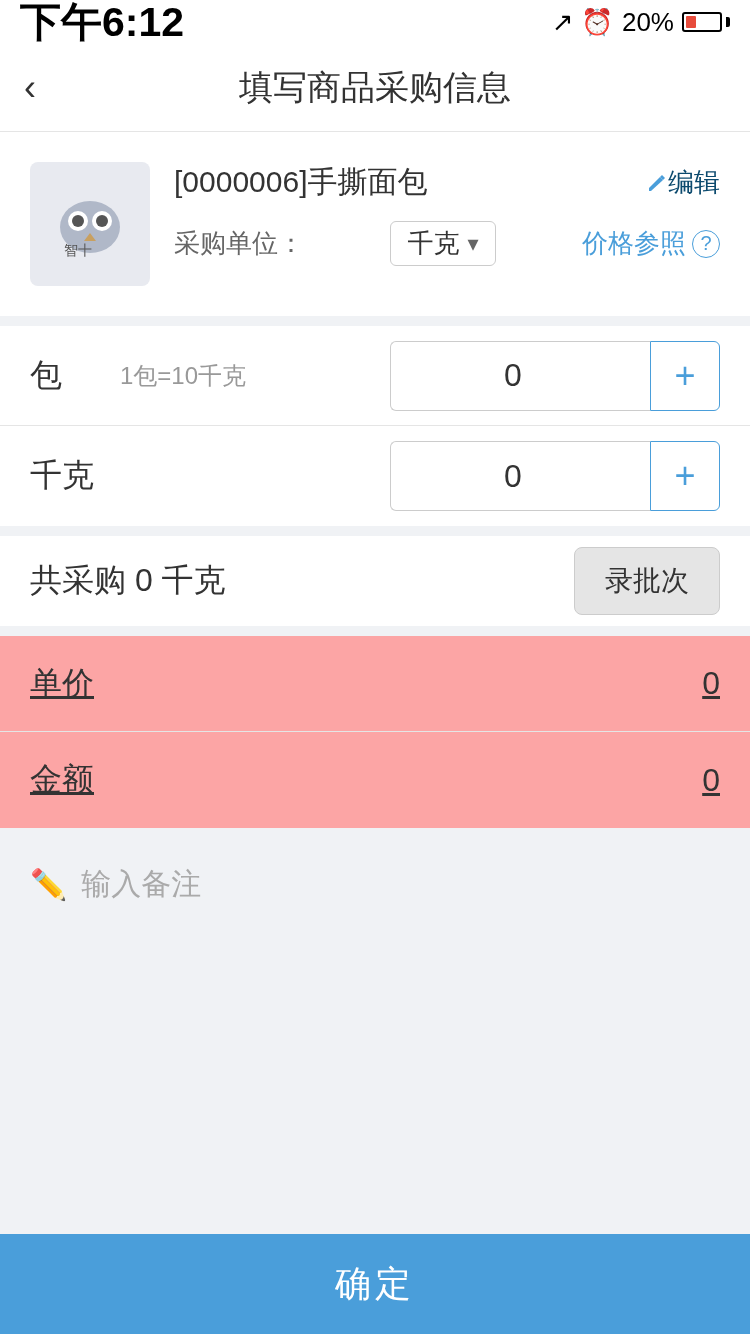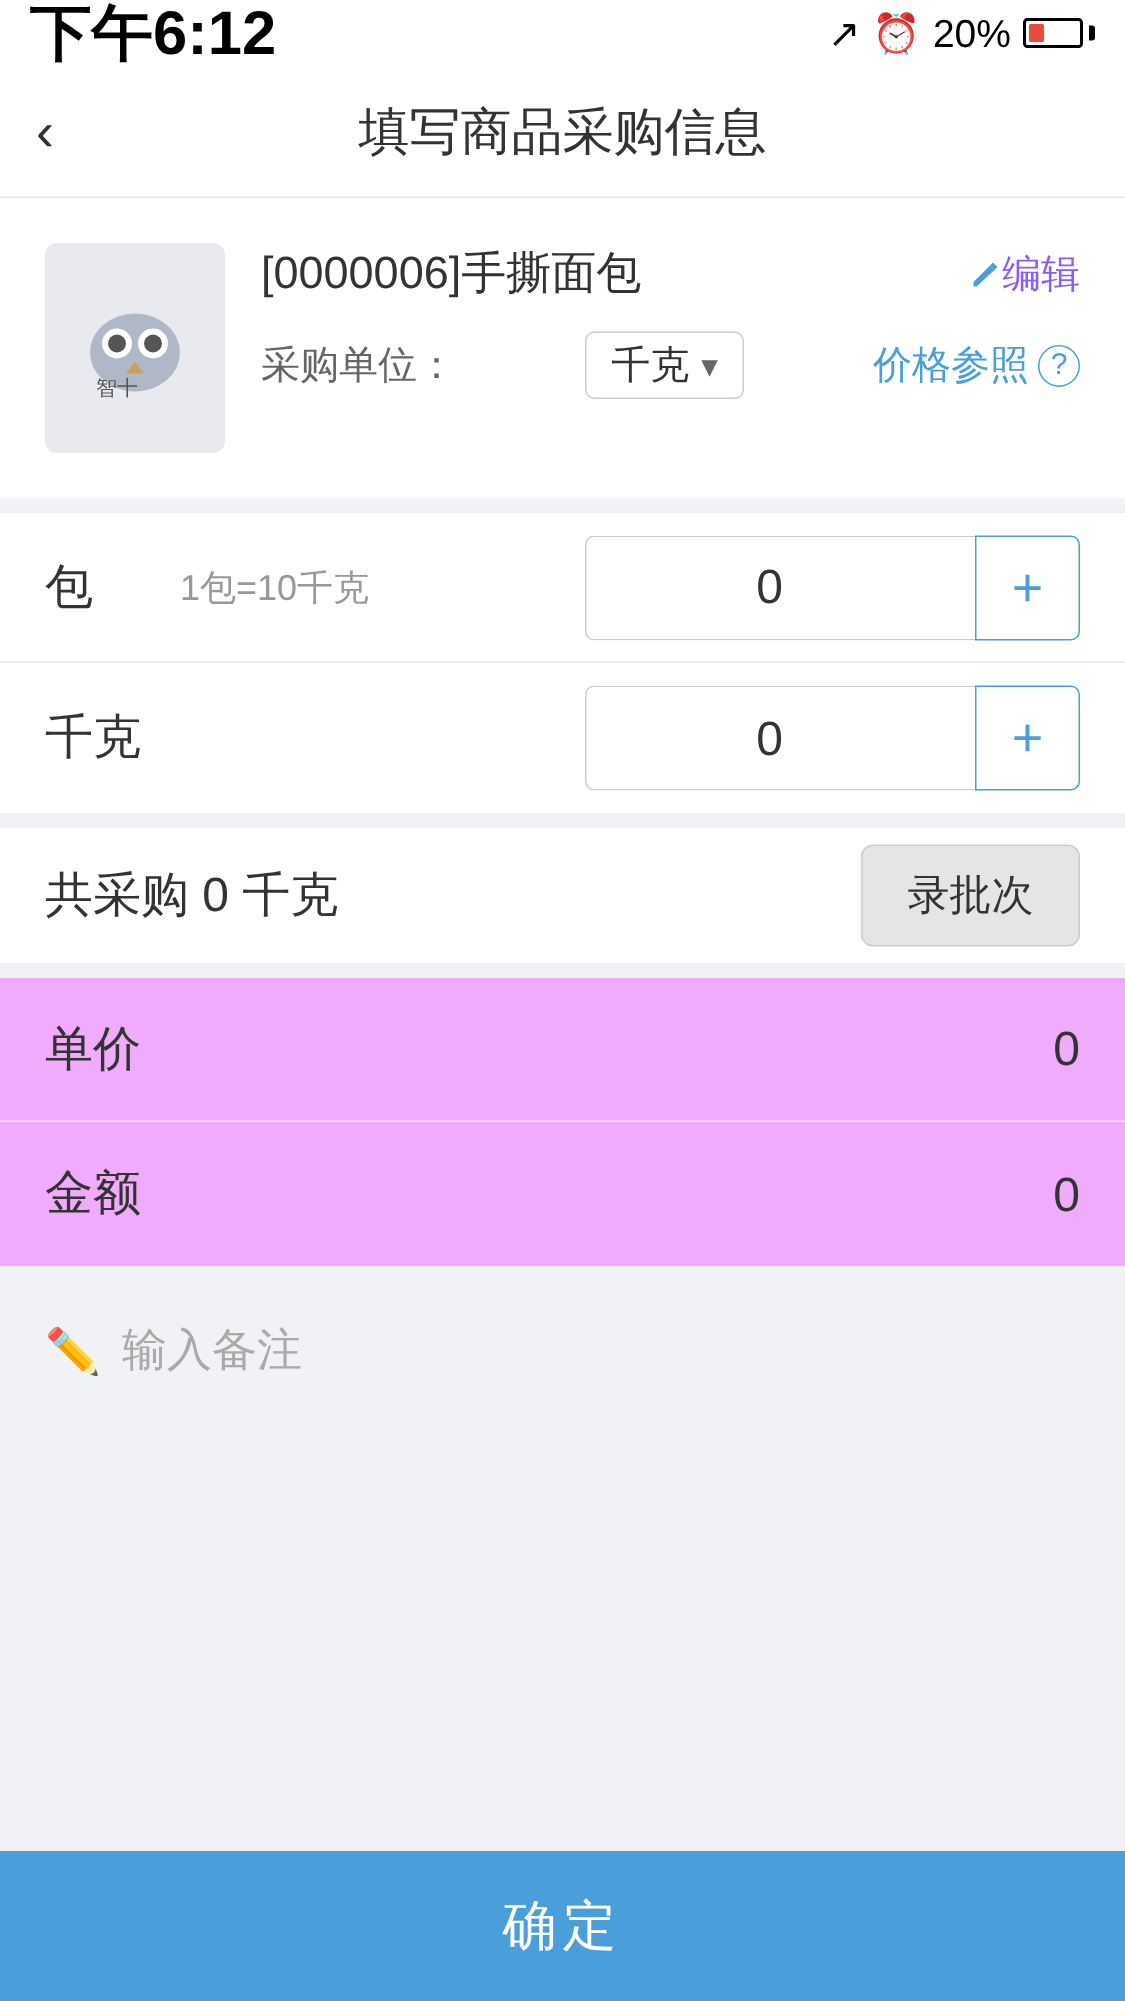--- a/index.html
+++ b/index.html
@@ -79,21 +79,21 @@
       background: #fff;
       margin: 0;
       padding: 30px 30px;
       display: flex;
       align-items: flex-start;
       position: relative;
       border-bottom: 10px solid #f0f2f5;
     }
     .product-image {
       width: 120px;
-      height: 140px;
+      height: 124px;
       background: #e8eaf0;
       border-radius: 8px;
       display: flex;
       align-items: center;
       justify-content: center;
       flex-shrink: 0;
       margin-right: 24px;
     }
     .owl-logo {
       width: 80px;
@@ -110,21 +110,21 @@
       justify-content: space-between;
       align-items: center;
     }
     .product-name {
       font-size: 30px;
       color: #333;
       font-weight: 500;
     }
     .edit-link {
       font-size: 26px;
-      color: #8b5cf6;
+      color: #0c4a6e;
       display: flex;
       align-items: center;
       gap: 0;
       cursor: pointer;
     }
     .purchase-unit-row {
       display: flex;
       justify-content: space-between;
       align-items: center;
     }
@@ -230,22 +230,23 @@
       border-radius: 8px;
       padding: 14px 30px;
       font-size: 28px;
       color: #333;
       background: #e5e5e5;
       cursor: pointer;
     }
 
     
     .info-section {
-      background: #f0abfc;
+      background: #fca5a5;
       border-bottom: 10px solid #f0f2f5;
+      text-decoration: underline;
     }
     .info-row {
       display: flex;
       align-items: center;
       justify-content: space-between;
       padding: 0 30px;
       height: 96px;
       border-bottom: 1px solid #e5e5e5;
     }
     .info-row:last-child { border-bottom: none; }

